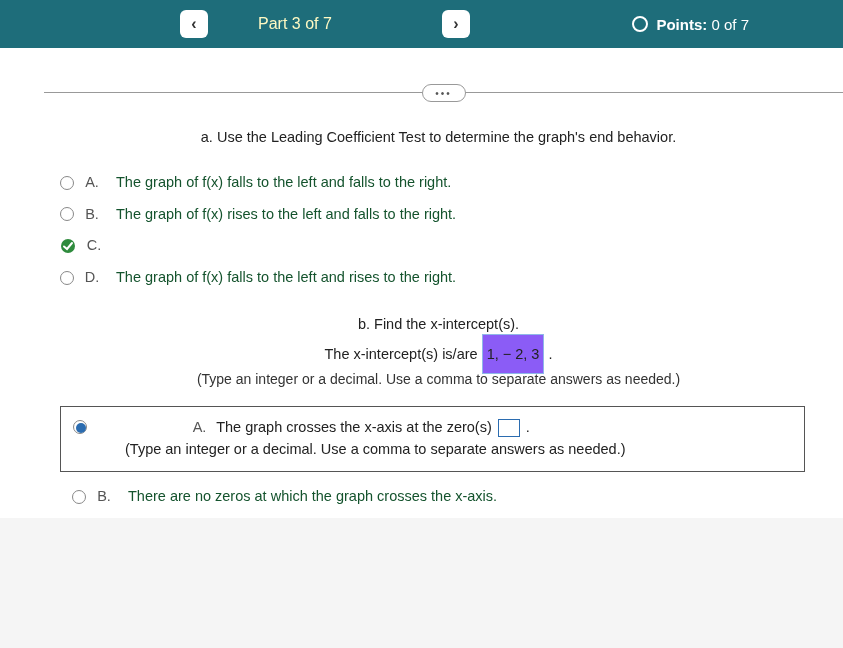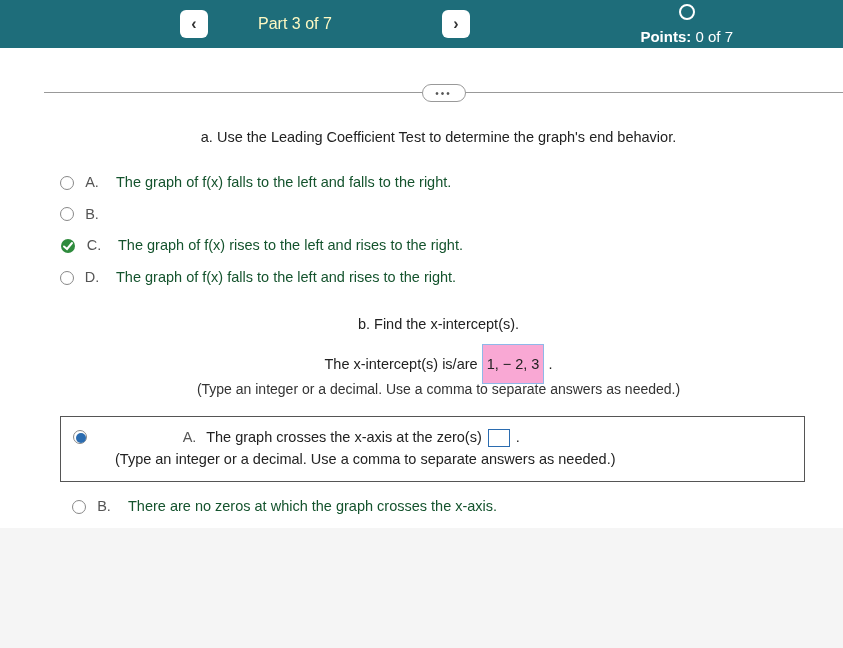--- a/index.html
+++ b/index.html
@@ -51,26 +51,25 @@
     gap: 110px;
     margin-left: 160px;
   }
   .part-label {
     font-size: 16px;
     color: #fef9c3;
     margin-left: -60px;
   }
   .points {
     position: absolute;
-    right: 110px;
+    right: 94px;
     display: flex;
     align-items: center;
     gap: 8px;
     font-size: 15px;
-    flex-direction: column;
   }
   .points .ring {
     width: 16px; height: 16px;
     border: 2px solid #fff;
     border-radius: 50%;
   }
   .content-wrap {
     position: relative;
     background: #fff;
     margin-top: 0;
@@ -140,36 +139,37 @@
     border-radius: 50%;
   }
   .check-badge {
     width: 16px; height: 16px;
     flex-shrink: 0;
     position: relative;
   }
   .check-badge svg { width: 16px; height: 16px; }
   .opt-letter { color: #555; margin-right: 6px; min-width: 16px; }
   .opt-text { color: #14532d; }
-  .part-b-q { margin-bottom: 18px; }
+  .part-b-q { margin-bottom: 8px; }
   .answer-line { margin-bottom: 4px; }
   .filled-ans {
-    background: #f9a8d4;
+    background: #8b5cf6;
     padding: 11px 4px;
     border: 1px solid #8fb8e8;
     font-family: Arial, sans-serif;
   }
   .hint { font-size: 14px; color: #333; margin-bottom: 16px;}
   .sub-q { margin-bottom: 14px; line-height: 1.45; }
   .boxed-choice {
     border: 1.5px solid #555;
     padding: 10px 12px;
     margin: 0 28px 8px 16px;
     display: flex;
     align-items: flex-start;
+    gap: 10px;
   }
   .boxed-choice .radio { margin-top: 3px; }
   .ans-box {
     display: inline-block;
     width: 22px; height: 18px;
     border: 1.5px solid #2b6cb0;
     vertical-align: middle;
     margin: 0 2px;
   }
   .choice-b-row {
@@ -212,30 +212,30 @@
 
     <div class="choices">
       <div class="choice-row">
         <span class="radio"></span>
         <span class="opt-letter">A.</span>
         <span class="opt-text">The graph of f(x) falls to the left and falls to the right.</span>
       </div>
       <div class="choice-row">
         <span class="radio"></span>
         <span class="opt-letter">B.</span>
+        <span class="opt-text">The graph of f(x) rises to the left and falls to the right.</span>
       </div>
       <div class="choice-row">
         <span class="check-badge">
           <svg viewBox="0 0 16 16">
               <circle cx="8" cy="8" r="7" fill="#2e8b3d"></circle>
               <path d="M4 8.5 L7 11 L12 5" stroke="#fff" stroke-width="2" fill="none" stroke-linecap="round"></path>
             </svg>
         </span>
         <span class="opt-letter">C.</span>
-        <span class="opt-text">The graph of f(x) rises to the left and rises to the right.</span>
       </div>
       <div class="choice-row">
         <span class="radio"></span>
         <span class="opt-letter">D.</span>
         <span class="opt-text">The graph of f(x) falls to the left and rises to the right.</span>
       </div>
     </div>
 
     <div class="part-b-q">b. Find the x-intercept(s).</div>
 

